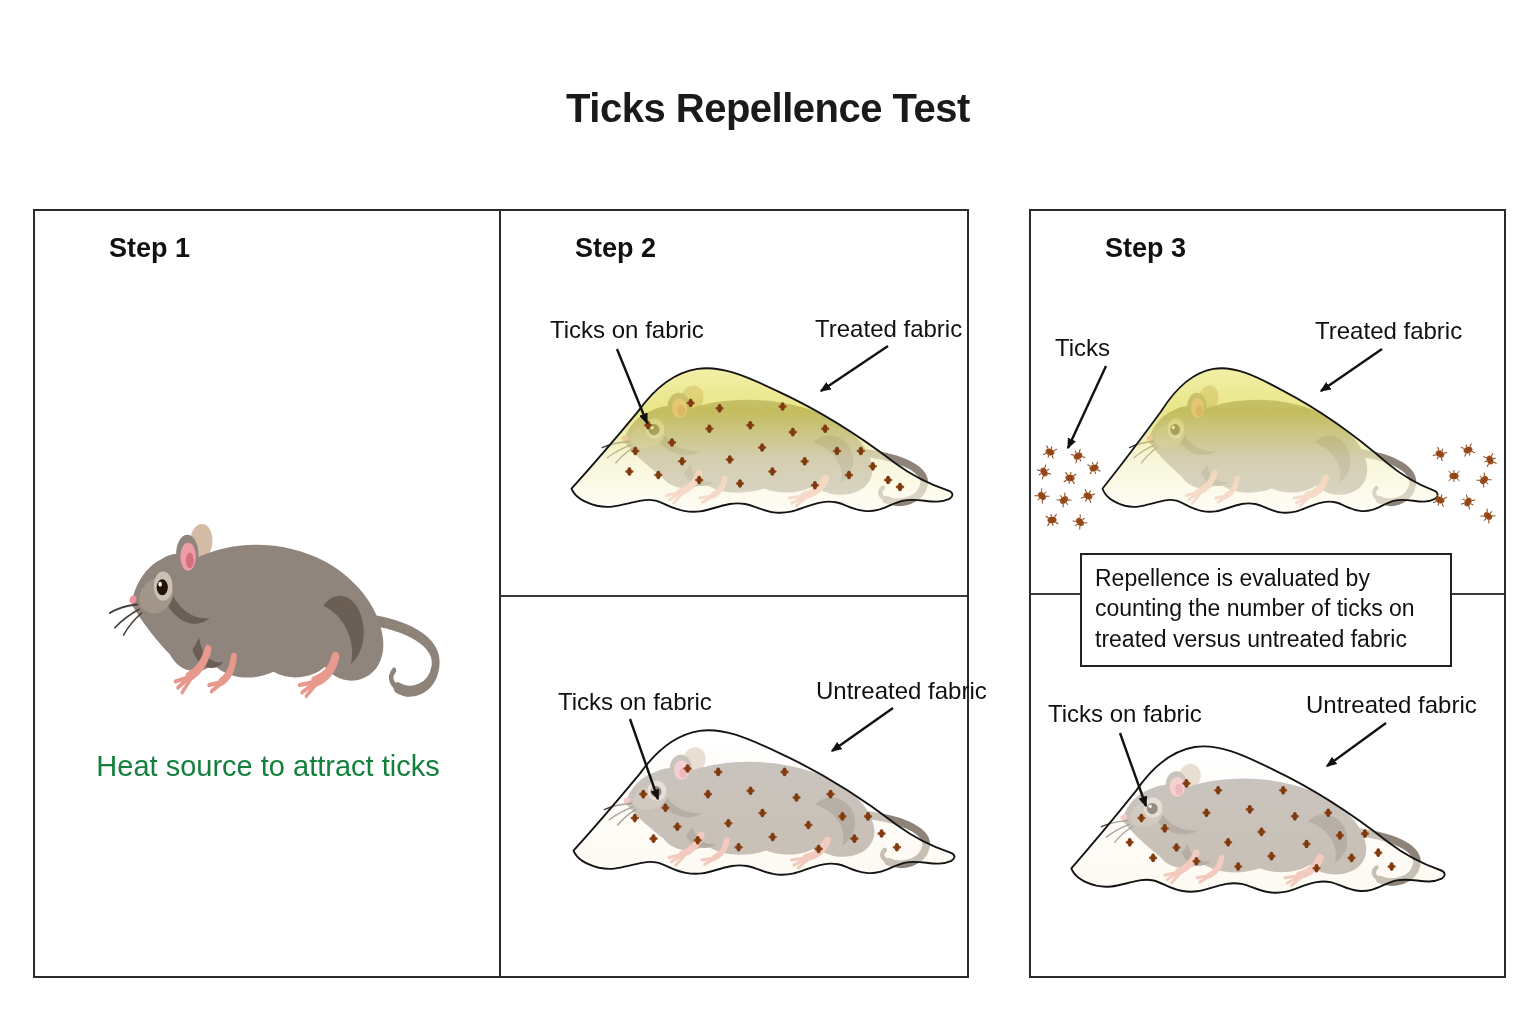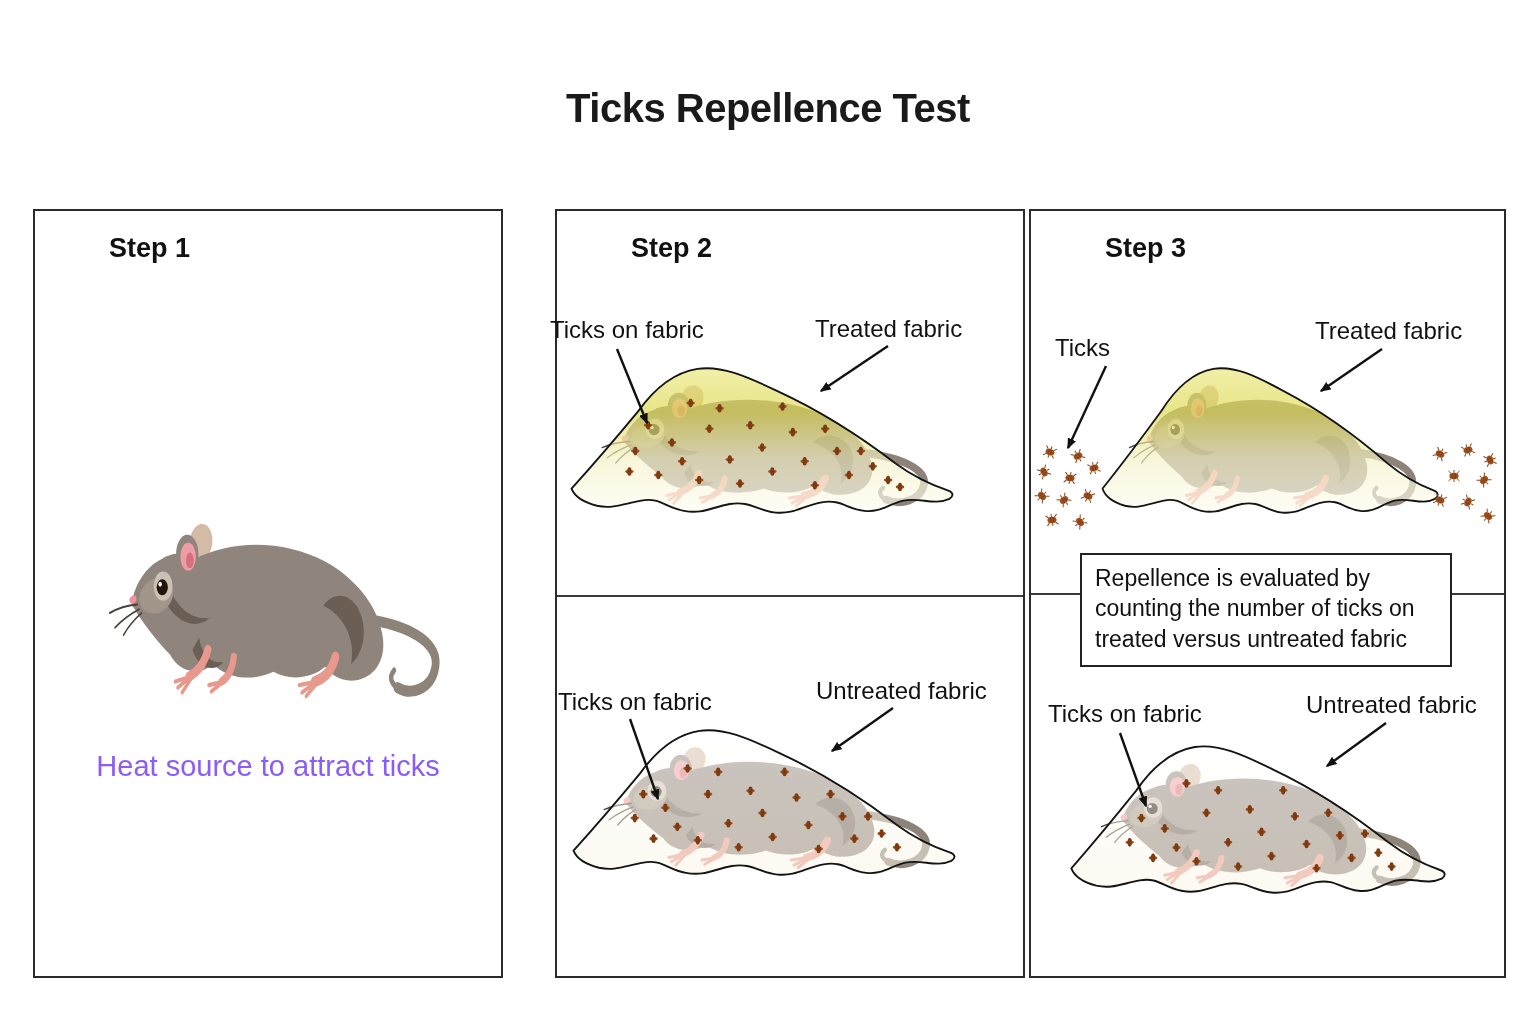--- a/index.html
+++ b/index.html
@@ -9,24 +9,24 @@
   }
   .title{
     position:absolute;top:86px;left:0;width:100%;text-align:center;
     font-size:40px;font-weight:bold;letter-spacing:-0.5px;color:#1a1a1a;
   }
   .panel{
     position:absolute;top:209px;height:769px;box-sizing:border-box;
     border:2.5px solid #2b2b2b;background:#fff;
   }
   #panel1{left:33px;width:470px;}
-  #panel2{left:555px;width:470px;}
+  #panel2{left:499px;width:470px;}
   #panel3{left:1029px;width:477px;}
   .step-label{position:absolute;left:34px;top:22px;font-size:27px;font-weight:bold;color:#111;margin-left:40px;}
-  .caption{position:absolute;left:0;top:539px;width:100%;text-align:center;font-size:29px;color:#8b5cf6;}
+  .caption{position:absolute;left:0;top:539px;width:100%;text-align:center;font-size:29px;color:#15803d;}
   .divider{position:absolute;left:0;width:100%;height:0;border-top:2px solid #3a3a3a;}
   #divider2{top:384px;}
   #divider3{top:382px;}
   .fig-label{position:absolute;font-size:24px;color:#111;white-space:nowrap;z-index:4;}
   #note-box{
     position:absolute;left:1080px;top:553px;width:372px;box-sizing:border-box;
     border:2px solid #222;background:#fff;padding:8px 25px 11px 13px;
     font-size:23px;line-height:1.32;white-space:pre-line;z-index:5;
   }
   .illus{position:absolute;z-index:2;}

